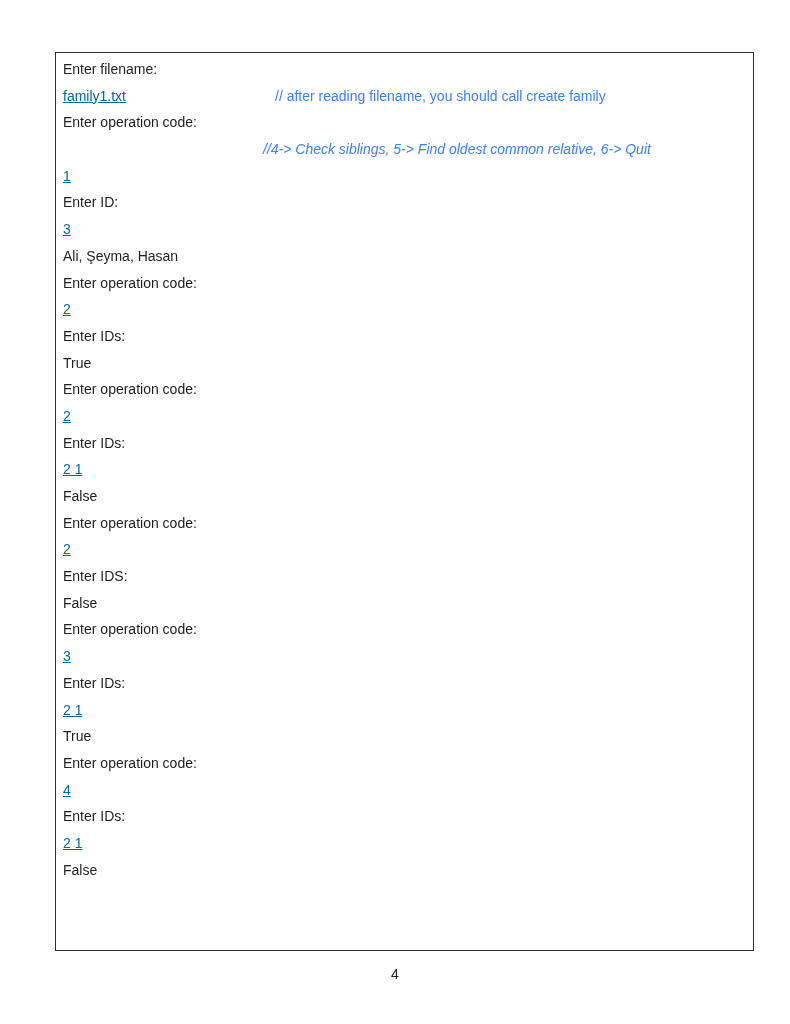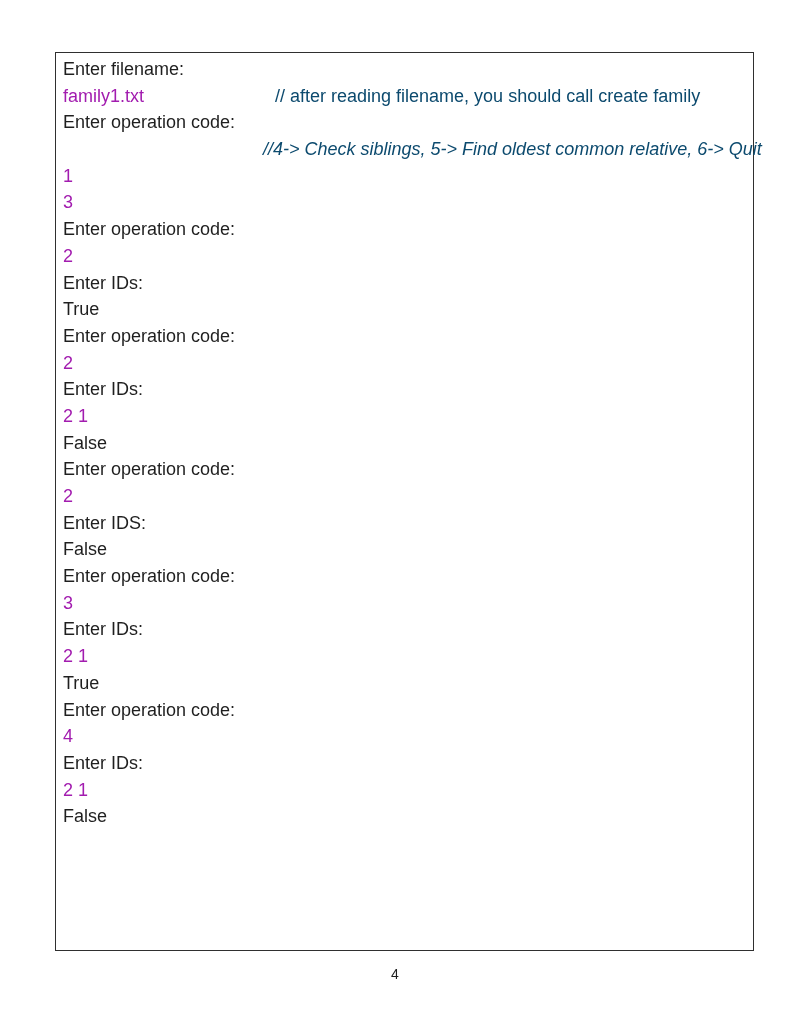--- a/index.html
+++ b/index.html
@@ -22,36 +22,36 @@
     width: 699px;
     height: 899px;
     border: 1.5px solid #2f2f2f;
     box-sizing: border-box;
     padding: 3px 6px 0 7px;
     background: #ffffff;
   }
   .console-line {
     position: relative;
     height: 26.7px;
-    font-size: 18px;
+    font-size: 14px;
     line-height: 26.7px;
     white-space: nowrap;
   }
   .console-line .main {
     display: inline-block;
     line-height: 26.7px;
   }
   .console-line .comment {
     position: absolute;
     top: 0;
     line-height: 26.7px;
-    color: #0c4a6e;
+    color: #3b82f6;
   }
   .black { color: #1f1f1f; }
-  .green { color: #a21caf; }
+  .green { color: #0369a1; text-decoration: underline; }
   .page-number {
     position: absolute;
     top: 966px;
     left: 0;
     width: 100%;
     text-align: center;
     font-size: 14px;
     color: #1f1f1f;
   }
 </style>
@@ -61,21 +61,23 @@
 <div class="page">
   <div class="console-box">
 
   <div class="console-line"><span class="main black">Enter filename:</span></div>
       <div class="console-line"><span class="main green">family1.txt</span><span class="comment" style="left: 212px;">// after reading filename, you should call create family</span></div>
       <div class="console-line"><span class="main black">Enter operation code:</span></div>
       <div class="console-line">
         <span class="comment" style="left: 200px; font-style: italic;">//4-&gt; Check siblings, 5-&gt; Find oldest common relative, 6-&gt; Quit</span>
       </div>
       <div class="console-line"><span class="main green">1</span></div>
+      <div class="console-line"><span class="main black">Enter ID:</span></div>
       <div class="console-line"><span class="main green">3</span></div>
+      <div class="console-line"><span class="main black">Ali, Şeyma, Hasan</span></div>
       <div class="console-line"><span class="main black">Enter operation code:</span></div>
       <div class="console-line"><span class="main green">2</span></div>
       <div class="console-line"><span class="main black">Enter IDs:</span></div>
       <div class="console-line"><span class="main black">True</span></div>
       <div class="console-line"><span class="main black">Enter operation code:</span></div>
       <div class="console-line"><span class="main green">2</span></div>
       <div class="console-line"><span class="main black">Enter IDs:</span></div>
       <div class="console-line"><span class="main green">2 1</span></div>
       <div class="console-line"><span class="main black">False</span></div>
       <div class="console-line"><span class="main black">Enter operation code:</span></div>

